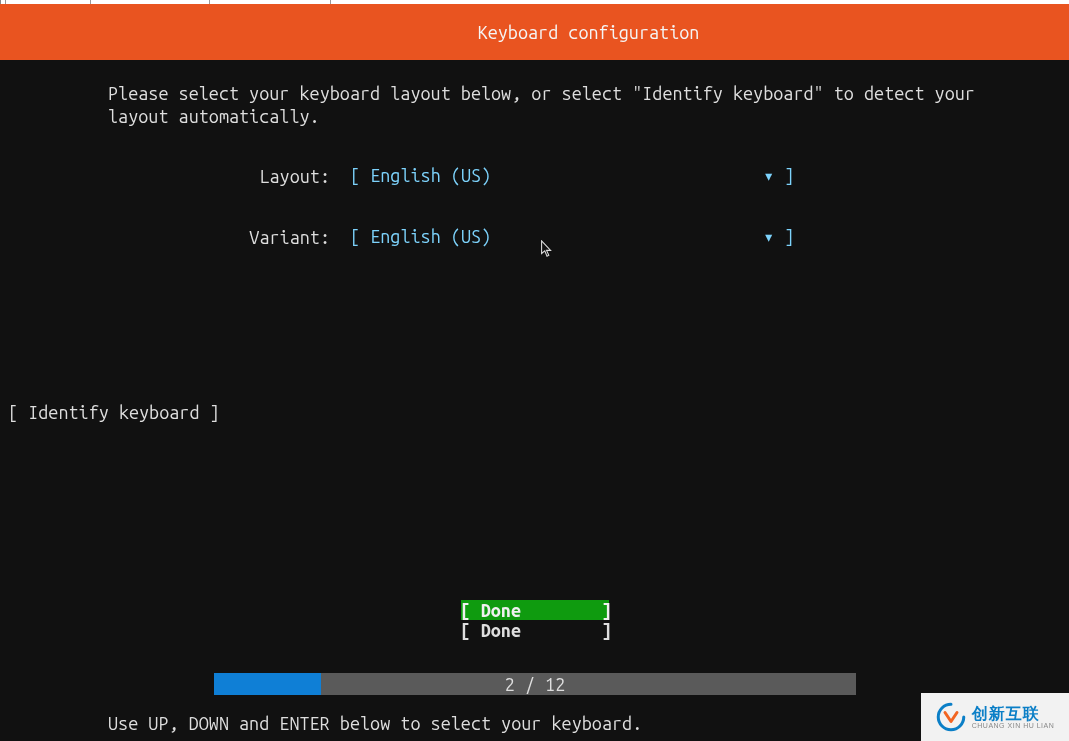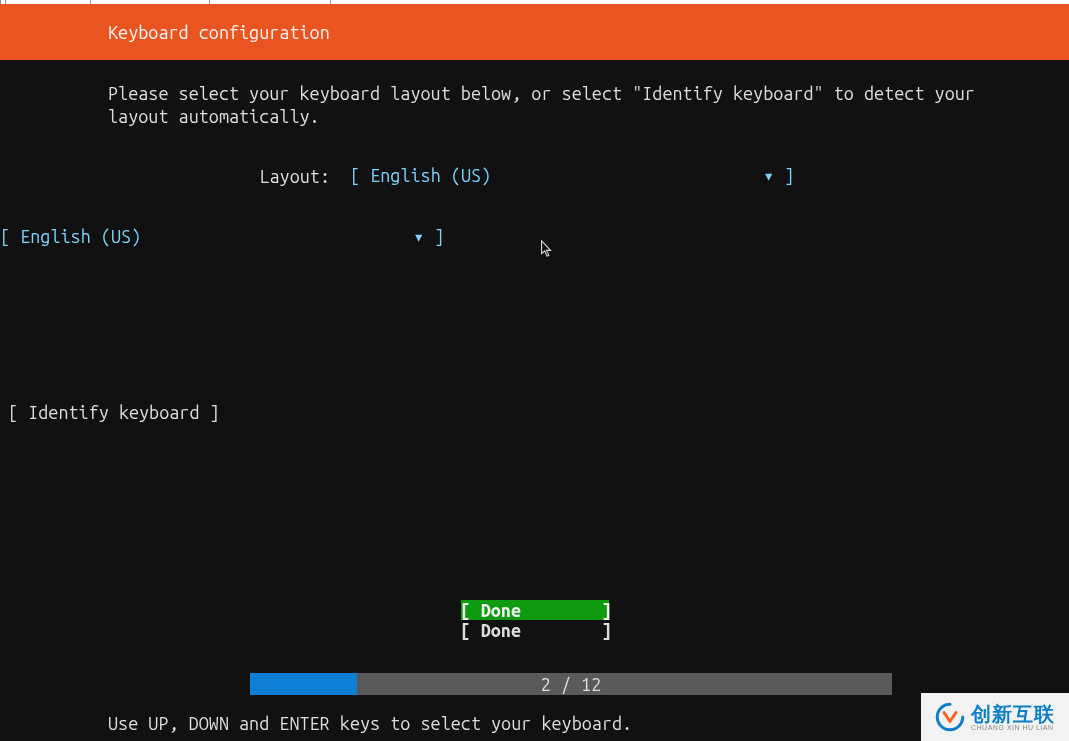--- a/index.html
+++ b/index.html
@@ -33,20 +33,21 @@
     .top-strip .tick4 { position: absolute; top: 0; left: 330px; width: 1px; height: 4px; background: #999; }
 
     .header {
       width: 100%;
       height: 56px;
       background: #e95420;
       display: flex;
       align-items: center;
       padding-left: 108px;
       color: #f5f5f5;
+      justify-content: center;
     }
     .main-area {
       width: 100%;
       height: calc(741px - 4px - 56px);
       background: #111111;
       position: relative;
       padding-top: 30px;
     }
     .instruction {
       position: absolute;
@@ -125,21 +126,20 @@
     }
     .progress-container {
       position: absolute;
       bottom: 46px;
       left: 214px;
       width: 642px;
       height: 22px;
       background: #5a5a5a;
       display: flex;
       align-items: center;
-      margin-left: 36px;
     }
     .progress-fill {
       position: absolute;
       left: 0;
       top: 0;
       height: 100%;
       background: #0f7fd6;
     }
     .progress-text {
       position: relative;
@@ -173,21 +173,21 @@
       width: 30px;
       height: 30px;
       flex-shrink: 0;
     }
     .watermark-text {
       display: flex;
       flex-direction: column;
       line-height: 1;
     }
     .watermark-text .cn {
-      font-size: 20px;
+      font-size: 16px;
       font-weight: bold;
       color: #0b7fc7;
       letter-spacing: 1px;
     }
     .watermark-text .en {
       font-size: 7px;
       color: #888;
       letter-spacing: 0.5px;
     }
   </style>
@@ -208,20 +208,21 @@
 <div class="main-area">
 
   <div class="instruction">Please select your keyboard layout below, or select "Identify keyboard" to detect your layout automatically.</div>
 
   <div class="form-area">
     <div class="form-row">
       <span class="form-label">Layout:</span>
       <span class="dropdown">[ English (US)                           ▾ ]</span>
     </div>
     <div class="form-row">
+      <span class="form-label">Variant:</span>
       <span class="dropdown">[ English (US)                           ▾ ]</span>
     </div>
     <div class="identify-row">
       <span class="identify-btn">[ Identify keyboard ]</span>
     </div>
   </div>
 
   <svg class="cursor" viewBox="0 0 14 20">
     <path d="M1 1 L1 15 L4.5 12 L7 18 L9 17 L6.5 11.5 L11 11.5 Z" fill="none" stroke="#dedede" stroke-width="1.2"></path>
   </svg>
@@ -229,21 +230,21 @@
   <div class="nav-buttons">
     <div><span class="nav-btn done">[ Done        ]</span></div>
     <div><span class="nav-btn back">[ Done        ]</span></div>
   </div>
 
   <div class="progress-container">
     <div class="progress-fill" style="width:16.67%"></div>
     <span class="progress-text">2 / 12</span>
   </div>
 
-  <div class="hint">Use UP, DOWN and ENTER keys to select your keyboard.</div>
+  <div class="hint">Use UP, DOWN and ENTER below to select your keyboard.</div>
 
   <div class="watermark">
     <svg class="watermark-logo" viewBox="0 0 40 40">
       <path d="M20 3 A17 17 0 1 0 37 20" stroke="#0b7fc7" stroke-width="4" fill="none" stroke-linecap="round"></path>
       <path d="M12 14 L20 26 L28 14" stroke="#f26522" stroke-width="4" fill="none" stroke-linecap="round" stroke-linejoin="round"></path>
     </svg>
     <div class="watermark-text">
       <span class="cn">创新互联</span>
       <span class="en">CHUANG XIN HU LIAN</span>
     </div>

